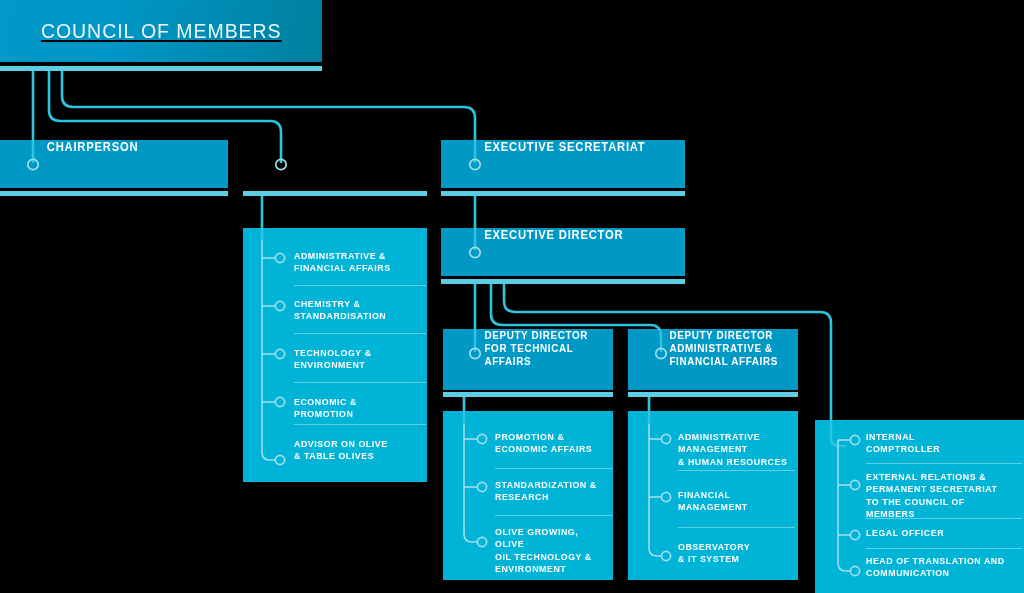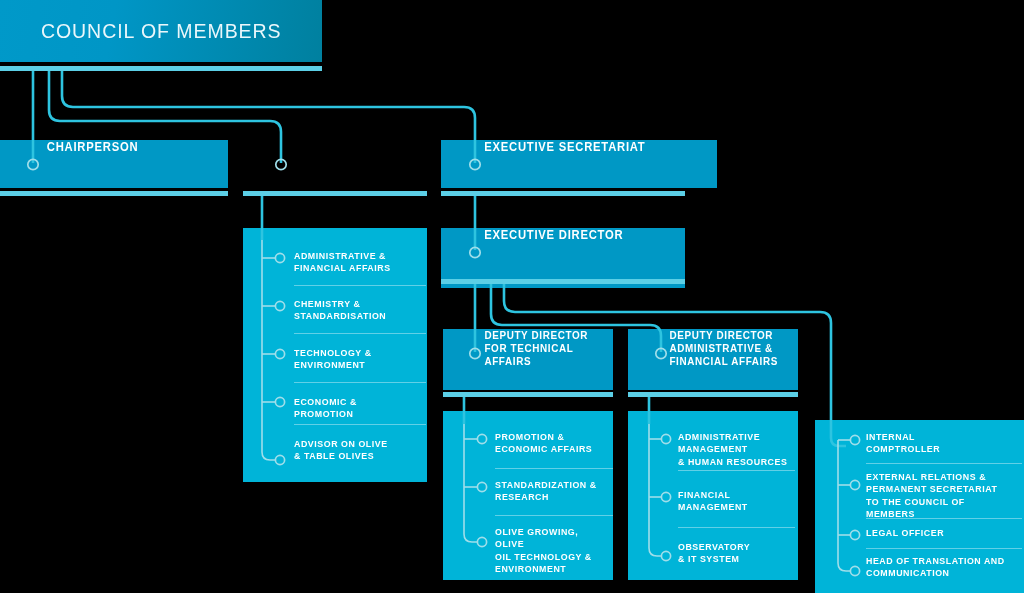--- a/index.html
+++ b/index.html
@@ -13,21 +13,21 @@
   #chart{
     position:absolute;left:0;top:0;width:1024px;height:593px;
   }
 
   
   .abs{position:absolute;box-sizing:border-box;}
 
   
   .root-box{
     background:linear-gradient(100deg,#0099c9 0%,#0096c6 35%,#00809f 100%);
-    display:flex;align-items:center;
+    display:flex;align-items:center;text-decoration:underline;
   }
   .root-title{
     color:#eaf7fb;
     font-size:21px;
     letter-spacing:1.0px;
     font-weight:400;
     text-transform:uppercase;
     font-family:"Liberation Sans Narrow","Liberation Sans",sans-serif;
     transform:scaleX(0.93);
     transform-origin:left center;
@@ -93,21 +93,21 @@
   </div>
   <div class="abs underbar" style="left:0px;top:66px;width:322px;height:5px;"></div>
 
   <div class="abs node-box" style="left:0px;top:140px;width:228px;height:48px;">
     <div class="node-label" style="padding-left:52px;">CHAIRPERSON</div>
   </div>
   <div class="abs underbar" style="left:0px;top:191px;width:228px;height:5px;"></div>
 
   <div class="abs underbar" style="left:243px;top:191px;width:184px;height:5px;"></div>
 
-  <div class="abs node-box" style="left:441px;top:140px;width:276px;height:48px;">
+  <div class="abs node-box" style="left:441px;top:140px;width:244px;height:48px;">
     <div class="node-label" style="padding-left:48px;">EXECUTIVE SECRETARIAT</div>
   </div>
   <div class="abs underbar" style="left:441px;top:191px;width:244px;height:5px;"></div>
 
   <div class="abs list-panel" style="left:243px;top:228px;width:184px;height:254px;"></div>
 
   <div class="list-item" style="left:294px;top:250px;width:130px;">ADMINISTRATIVE &amp;
 FINANCIAL AFFAIRS</div>
   <div class="sep abs" style="left:294px;top:285px;width:132px;"></div>
 
@@ -118,21 +118,21 @@
   <div class="list-item" style="left:294px;top:347px;width:130px;">TECHNOLOGY &amp;
 ENVIRONMENT</div>
   <div class="sep abs" style="left:294px;top:382px;width:132px;"></div>
 
   <div class="list-item" style="left:294px;top:396px;width:134px;">ECONOMIC &amp; PROMOTION</div>
   <div class="sep abs" style="left:294px;top:424px;width:132px;"></div>
 
   <div class="list-item" style="left:294px;top:438px;width:130px;">ADVISOR ON OLIVE
 &amp; TABLE OLIVES</div>
 
-  <div class="abs node-box" style="left:441px;top:228px;width:244px;height:60px;">
+  <div class="abs node-box" style="left:441px;top:228px;width:244px;height:48px;">
     <div class="node-label" style="padding-left:48px;">EXECUTIVE DIRECTOR</div>
   </div>
   <div class="abs underbar" style="left:441px;top:279px;width:244px;height:5px;"></div>
 
   <div class="abs node-box" style="left:443px;top:329px;width:170px;height:61px;">
     <div class="node-label small" style="padding-left:46px;">DEPUTY DIRECTOR
 FOR TECHNICAL
 AFFAIRS</div>
   </div>
   <div class="abs underbar" style="left:443px;top:392px;width:170px;height:5px;"></div>

